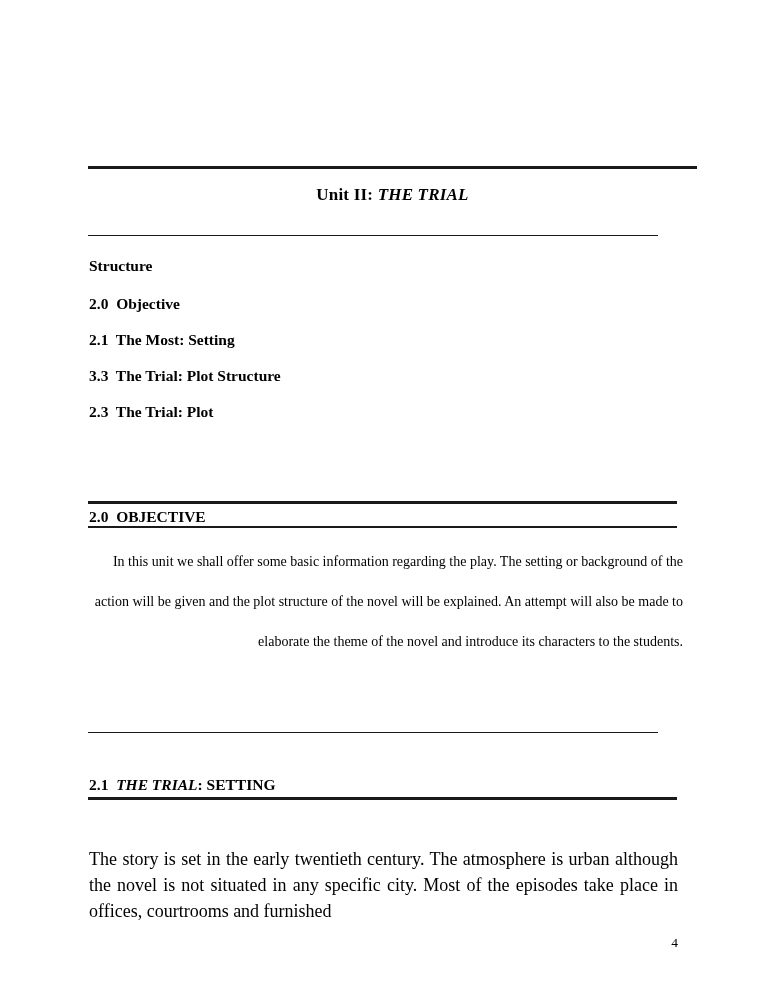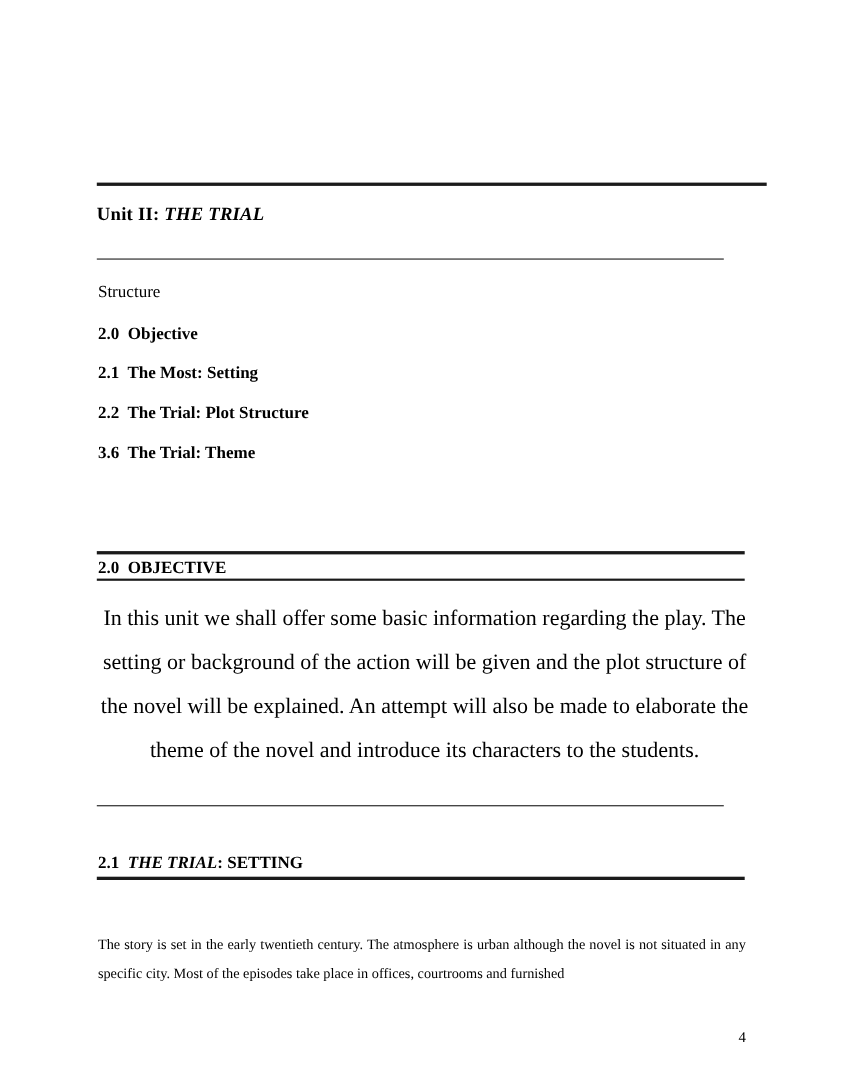--- a/index.html
+++ b/index.html
@@ -32,38 +32,39 @@
   .rule-obj-bottom { top: 526px; width: 589px; height: 2px; }
   .rule-mid        { top: 732px; width: 570px; }
   .rule-sec-bottom { top: 797px; width: 589px; height: 3px; }
 
   
   .unit-title {
     position: absolute;
     top: 185px;
     left: 88px;
     width: 609px;
+    text-align: center;
     font-size: 17px;
     font-weight: bold;
     letter-spacing: 0.2px;
   }
   .unit-title .ital {
     font-style: italic;
   }
 
   
   .structure {
     position: absolute;
     top: 257px;
     left: 89px;
     width: 560px;
   }
   .structure-label {
     font-size: 15.5px;
-    font-weight: normal;
+    font-weight: bold;
     margin-bottom: 20px;
   }
   .structure-item {
     font-size: 15.5px;
     font-weight: bold;
     margin-bottom: 18px;
     white-space: pre;
   }
 
   
@@ -77,30 +78,30 @@
   .sec-heading .ital { font-style: italic; }
   .heading-objective { top: 508px; }
   .heading-setting   { top: 776px; }
 
   
   .para-objective {
     position: absolute;
     top: 542px;
     left: 89px;
     width: 594px;
-    font-size: 20px;
+    font-size: 14px;
     line-height: 40px;
-    text-align: center;
+    text-align: right;
   }
   .para-setting {
     position: absolute;
     top: 846px;
     left: 89px;
     width: 589px;
-    font-size: 13px;
+    font-size: 18px;
     line-height: 26px;
     text-align: justify;
   }
 
   
   .page-number {
     position: absolute;
     top: 935px;
     left: 0;
     width: 678px;
@@ -119,23 +120,23 @@
 
   <div class="rule rule-thin rule-under-title"></div>
 
   <div class="structure">
     <div class="structure-label">Structure</div>
 
     <div class="structure-item"><span>2.0</span><span>  Objective</span></div>
 
     <div class="structure-item"><span>2.1</span><span>  The Most: Setting</span></div>
 
-    <div class="structure-item"><span>2.2</span><span>  The Trial: Plot Structure</span></div>
+    <div class="structure-item"><span>3.3</span><span>  The Trial: Plot Structure</span></div>
 
-    <div class="structure-item"><span>3.6</span><span>  The Trial: Theme</span></div>
+    <div class="structure-item"><span>2.3</span><span>  The Trial: Plot</span></div>
 
   </div>
 
   <div class="rule rule-obj-top"></div>
   <div class="sec-heading heading-objective"><span>2.0</span><span>  OBJECTIVE</span></div>
   <div class="rule rule-obj-bottom"></div>
 
   <div class="para-objective">In this unit we shall offer some basic information regarding the play.  The setting or background of the action will be given and the plot structure of the novel will be explained. An attempt will also be made to elaborate the theme of the novel and introduce its characters to the students.</div>
 
   <div class="rule rule-thin rule-mid"></div>

